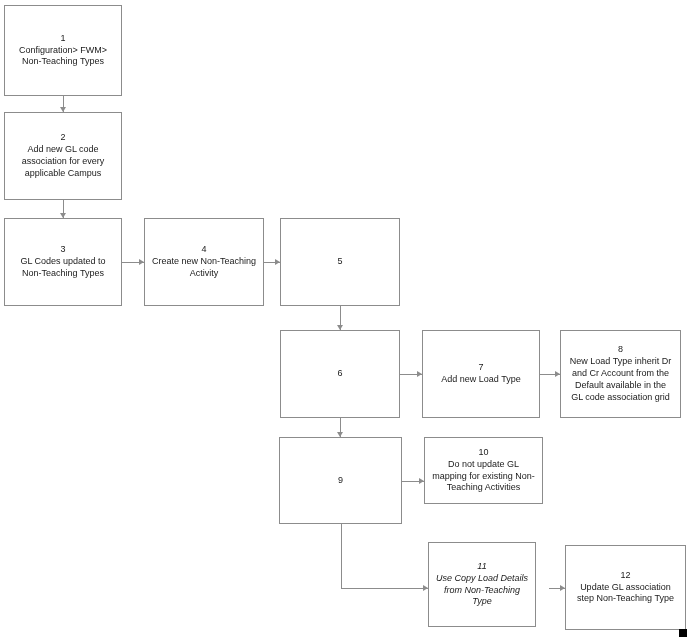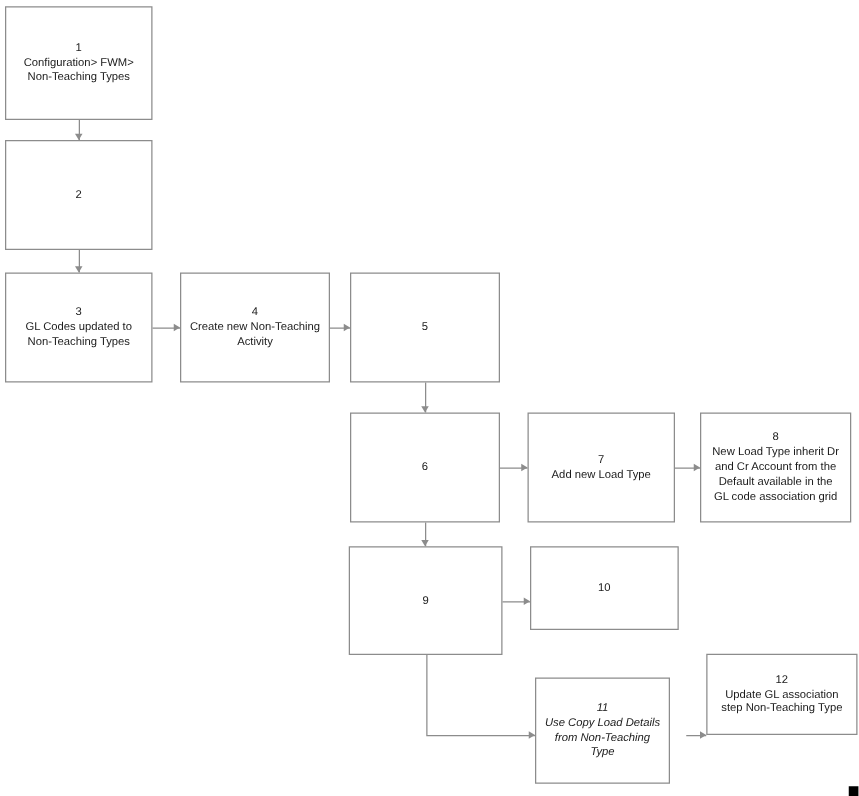--- a/index.html
+++ b/index.html
@@ -73,20 +73,23 @@
 <div id="flow-canvas">
 
   <div class="node" id="node-1" style="left: 4px; top: 5px; width: 118px; height: 91px;">
     <div class="node-num">1</div>
     <div class="node-label">Configuration&gt; FWM&gt;
 Non-Teaching Types</div>
   </div>
 
   <div class="node" id="node-2" style="left: 4px; top: 112px; width: 118px; height: 88px;">
     <div class="node-num">2</div>
+    <div class="node-label">Add new GL code
+association for every
+applicable Campus</div>
   </div>
 
   <div class="node" id="node-3" style="left: 4px; top: 218px; width: 118px; height: 88px;">
     <div class="node-num">3</div>
     <div class="node-label">GL Codes updated to
 Non-Teaching Types</div>
   </div>
 
   <div class="node" id="node-4" style="left: 144px; top: 218px; width: 120px; height: 88px;">
     <div class="node-num">4</div>
@@ -114,29 +117,32 @@
 Default available in the
 GL code association grid</div>
   </div>
 
   <div class="node" id="node-9" style="left: 279px; top: 437px; width: 123px; height: 87px;">
     <div class="node-num">9</div>
   </div>
 
   <div class="node" id="node-10" style="left: 424px; top: 437px; width: 119px; height: 67px;">
     <div class="node-num">10</div>
+    <div class="node-label">Do not update GL
+mapping for existing Non-
+Teaching Activities</div>
   </div>
 
   <div class="node" id="node-11" style="left: 428px; top: 542px; width: 108px; height: 85px; font-style: italic;">
     <div class="node-num">11</div>
     <div class="node-label">Use Copy Load Details
 from Non-Teaching Type</div>
   </div>
 
-  <div class="node" id="node-12" style="left: 565px; top: 523px; width: 121px; height: 65px;">
+  <div class="node" id="node-12" style="left: 565px; top: 545px; width: 121px; height: 85px;">
     <div class="node-num">12</div>
     <div class="node-label">Update GL association
 step Non-Teaching Type</div>
   </div>
 
   <div id="edge-layer">
       <div class="edge edge-v" style="left: 63px; top: 96px; height: 16px; background: rgb(140, 140, 140);"></div>
       <div class="arrowhead arrow-down" style="left: 60px; top: 107px; border-top-color: rgb(140, 140, 140);"></div>
       <div class="edge edge-v" style="left: 63px; top: 200px; height: 18px; background: rgb(140, 140, 140);"></div>
       <div class="arrowhead arrow-down" style="left: 60px; top: 213px; border-top-color: rgb(140, 140, 140);"></div>

